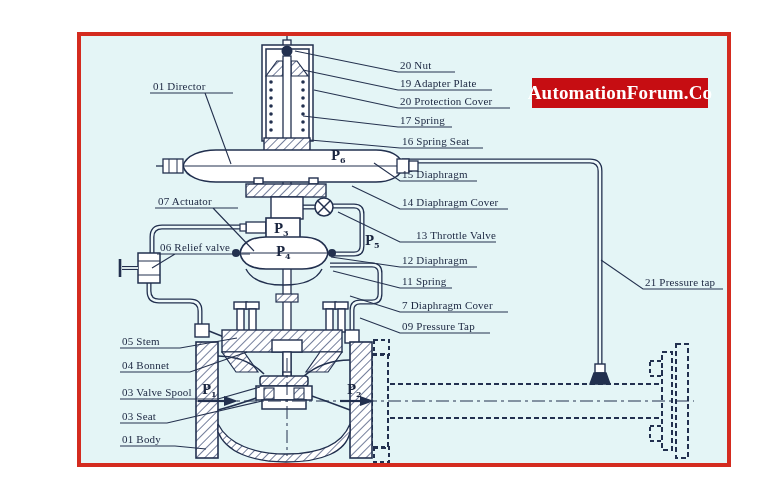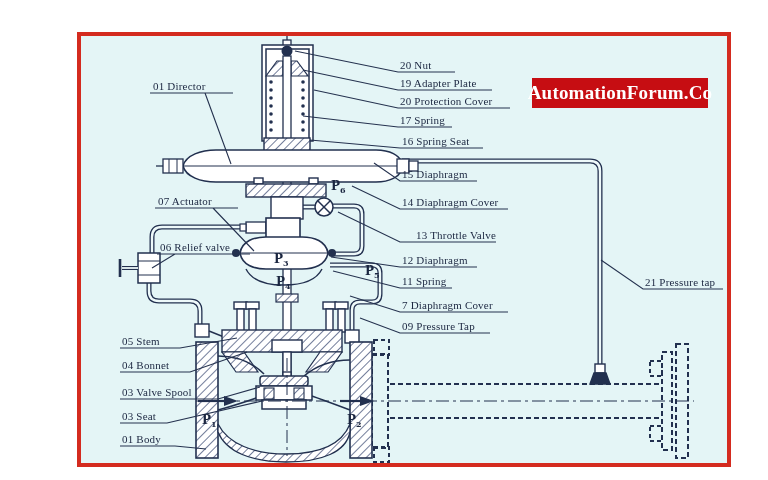--- a/index.html
+++ b/index.html
@@ -11,21 +11,21 @@
     position:absolute;left:77px;top:32px;width:646px;height:427px;
     border:4px solid #d42b1f;background:#e4f5f6;
   }
   svg.diagram{position:absolute;left:0;top:0;width:768px;height:480px;pointer-events:none;}
   .lbl{
     position:absolute;font-size:11px;font-weight:normal;color:#1b2640;
     white-space:nowrap;letter-spacing:.2px;z-index:5;
   }
   .pp{
     position:absolute;font-size:12px;font-weight:bold;color:#1b2640;
-    white-space:nowrap;z-index:5;font-family:"DejaVu Serif",serif;margin-top:30px;
+    white-space:nowrap;z-index:5;font-family:"DejaVu Serif",serif;
   }
   .pp sub{font-size:8px;}
   .logo{
     position:absolute;left:532px;top:78px;width:176px;height:30px;
     background:#c60d12;color:#ffffff;display:flex;align-items:center;justify-content:center;
     font-weight:bold;font-size:19px;z-index:6;letter-spacing:.2px;
   }
 </style>
 </head>
 <body>

